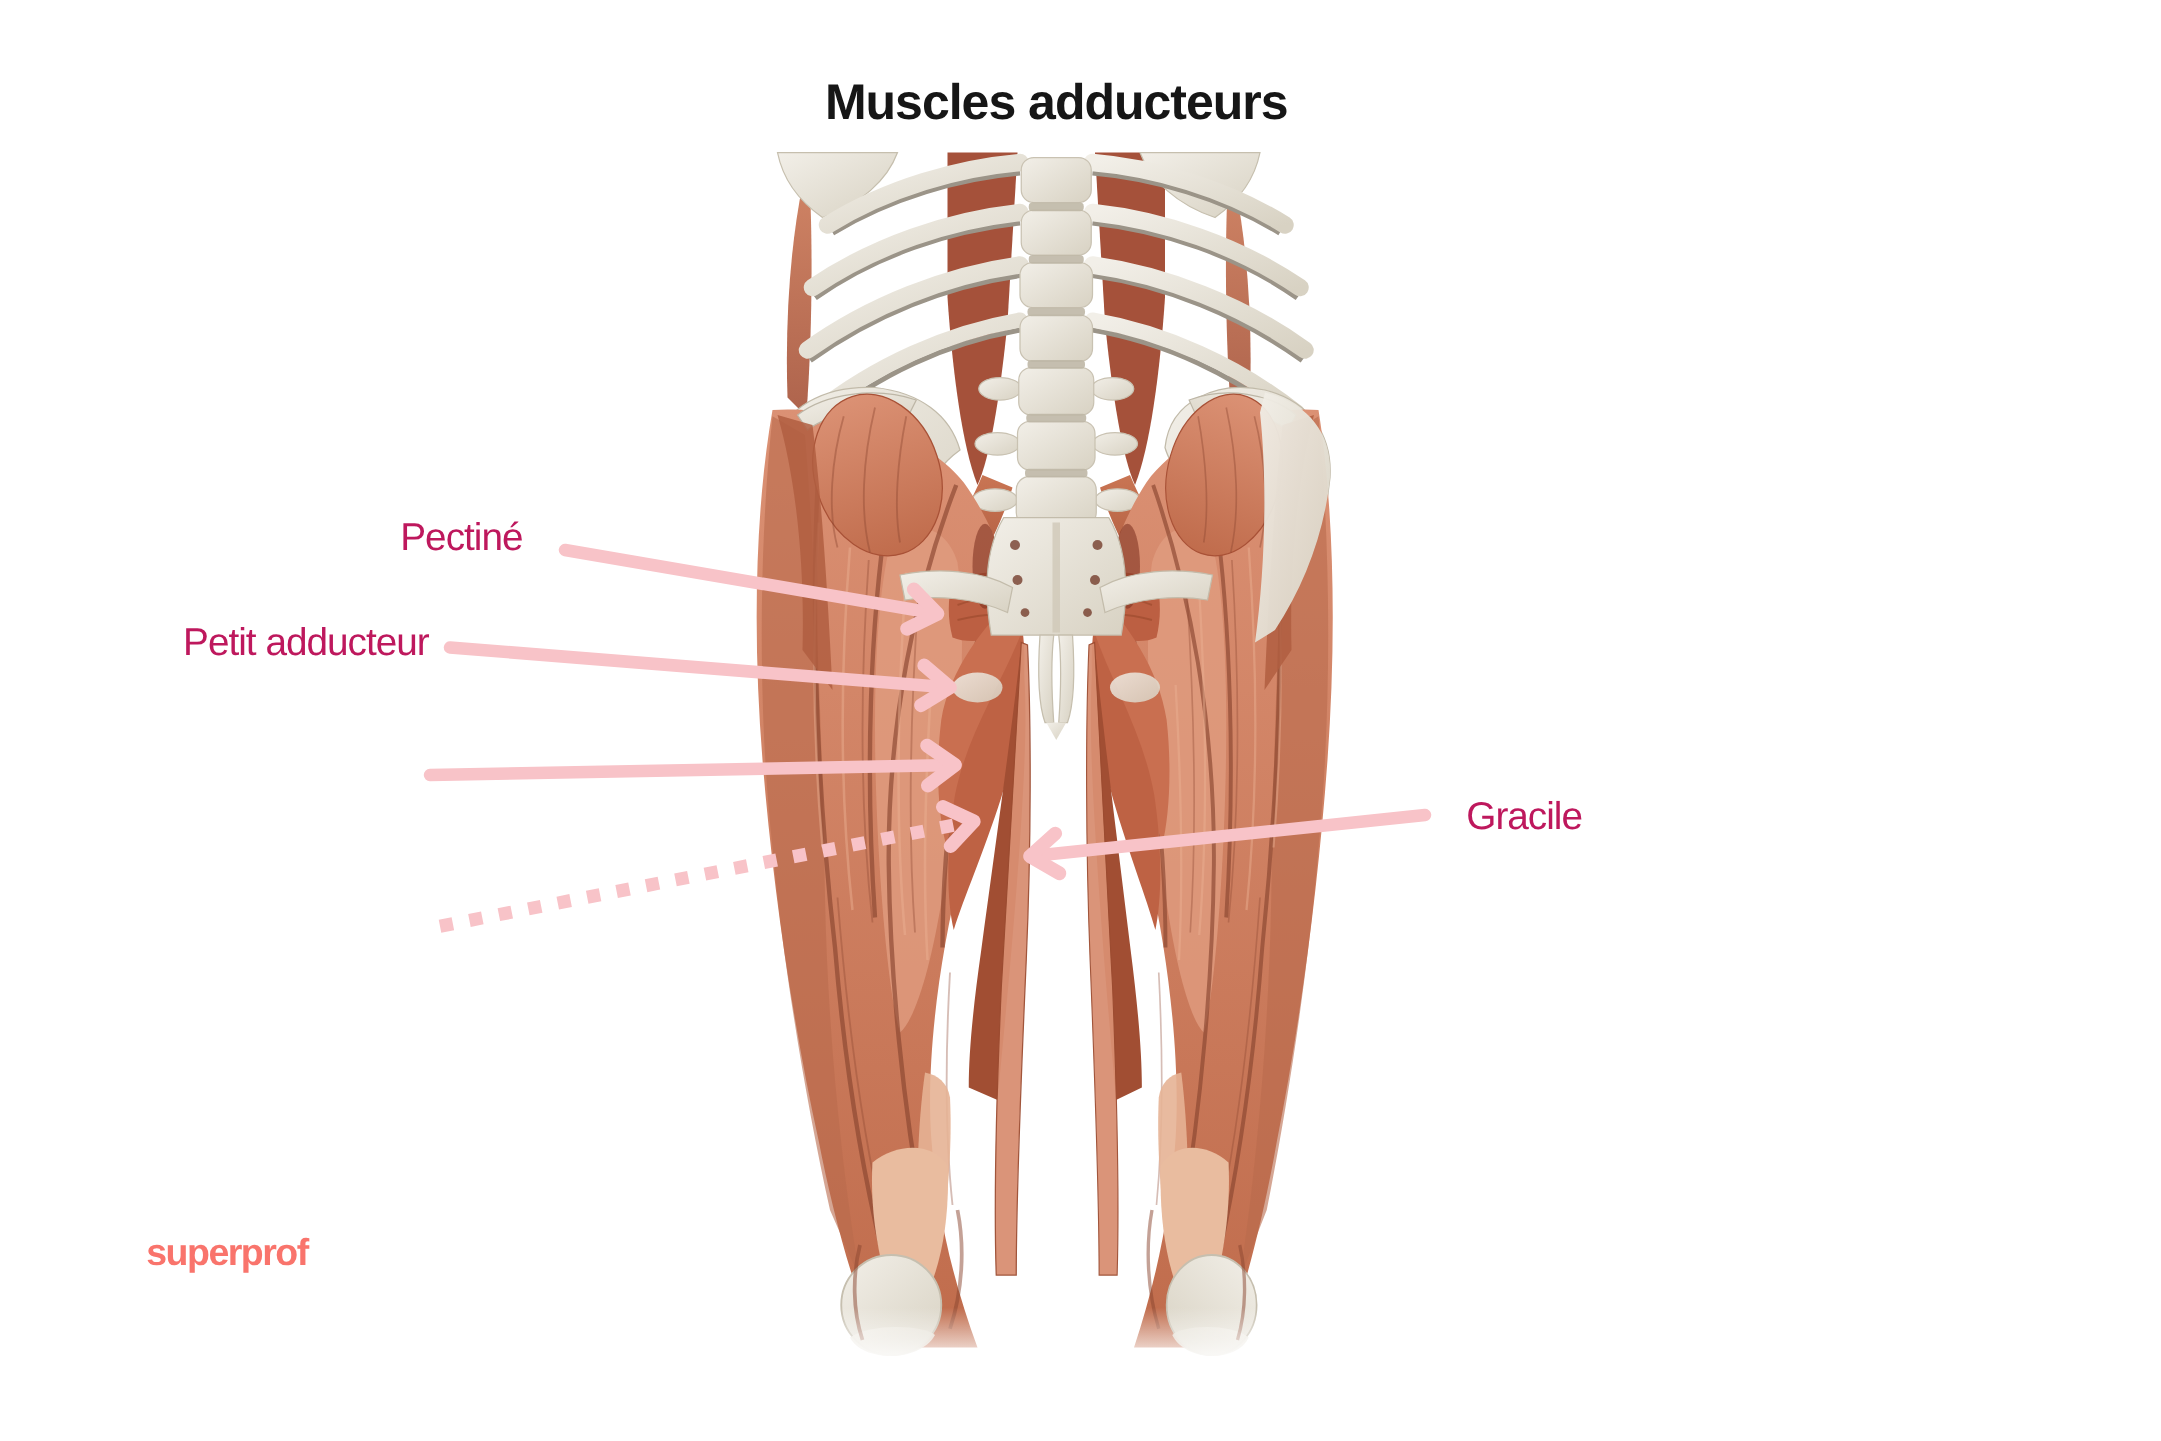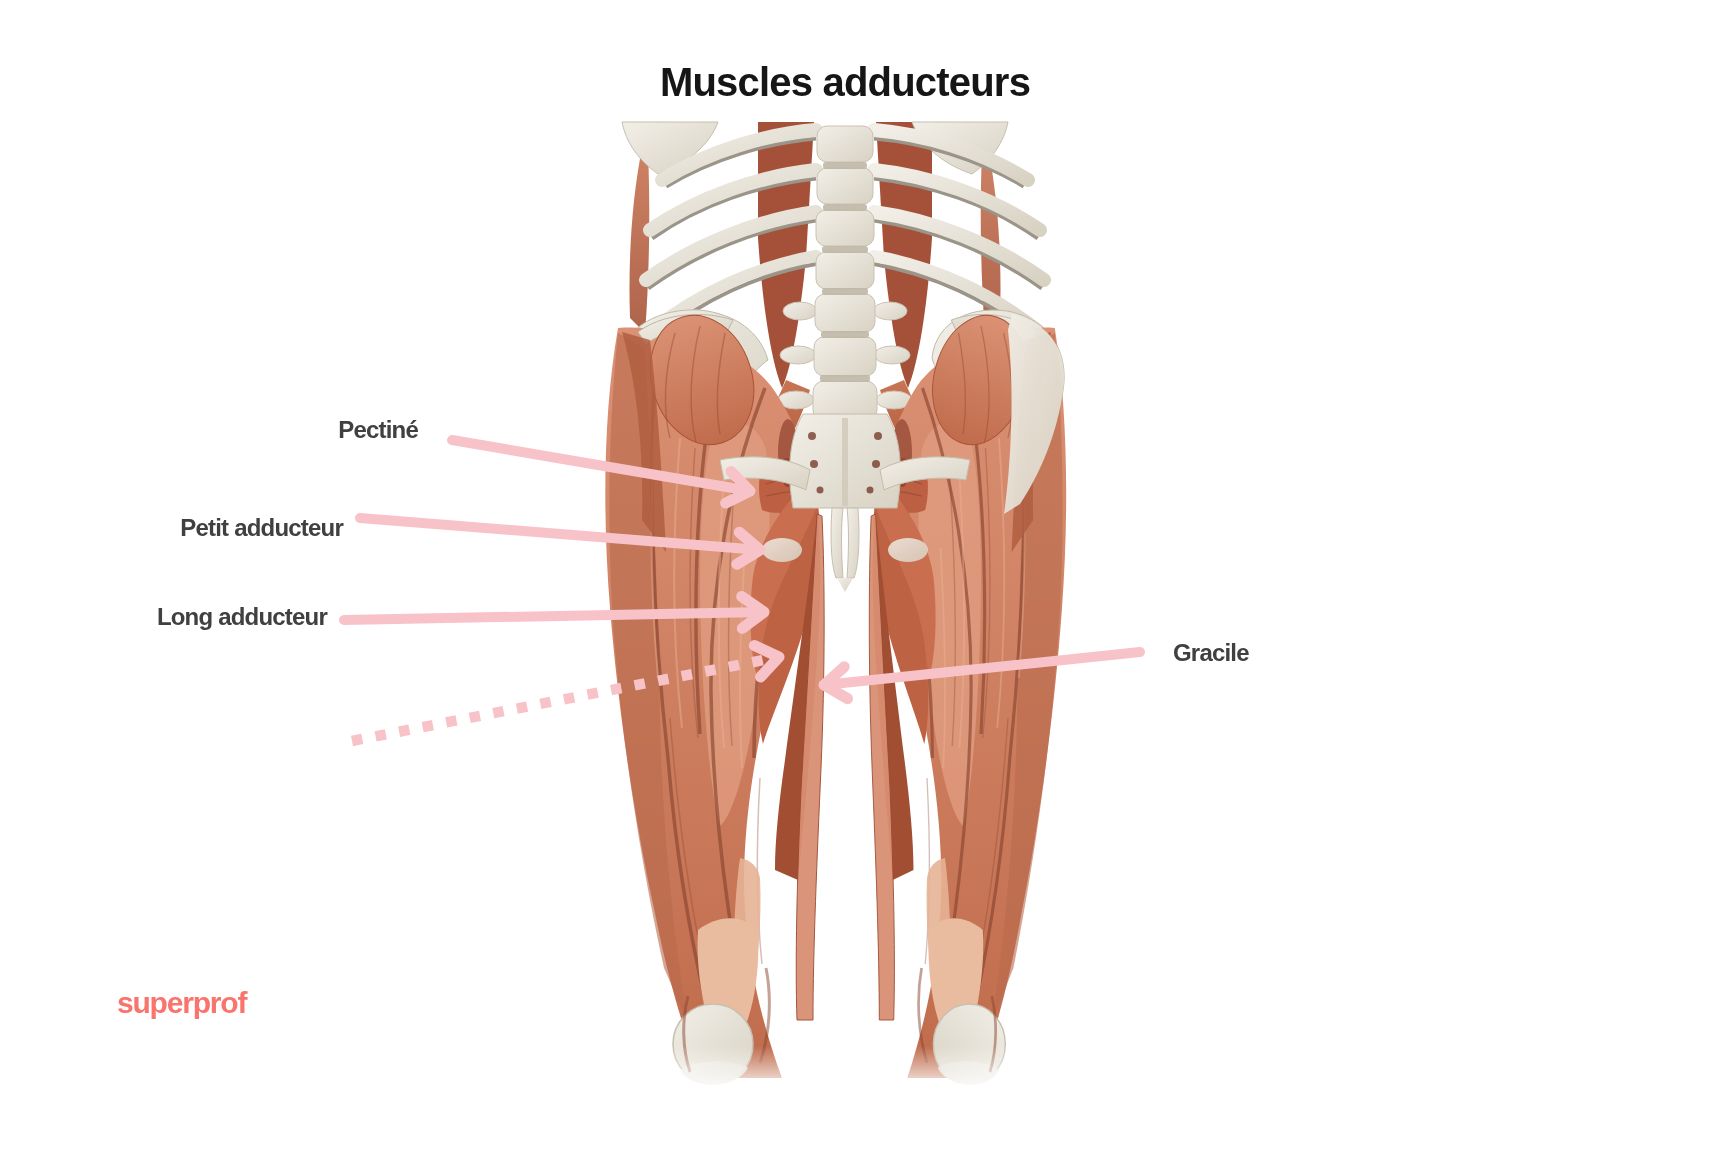--- a/index.html
+++ b/index.html
@@ -6,28 +6,28 @@
   body{
     width:1729px;height:1153px;background:#ffffff;overflow:hidden;
     font-family:"Liberation Sans","DejaVu Sans",sans-serif;
   }
   .canvas{position:relative;width:1729px;height:820px;background:#fff;}
   .title{
     position:absolute;left:565px;top:60px;width:560px;text-align:center;
     font-size:40px;font-weight:700;letter-spacing:-0.8px;color:#161616;
   }
   .lbl{
-    position:absolute;font-size:24px;font-weight:700;letter-spacing:-0.8px;
-    color:#404040;line-height:44px;white-space:nowrap;
+    position:absolute;font-size:31px;font-weight:400;letter-spacing:-0.8px;
+    color:#be185d;line-height:44px;white-space:nowrap;
   }
   .lbl.multiline{
     white-space:pre-line;text-align:center;line-height:45px;
   }
   .lbl-pectine{right:1311px;top:408px;}
-  .lbl-petit{right:1386px;top:506px;}
+  .lbl-petit{right:1386px;top:492px;}
   .lbl-long{right:1402px;top:595px;}
   .lbl-grand{left:127px;top:714px;width:260px;}
   .lbl-gracile{left:1173px;top:631px;}
   .watermark{
     position:absolute;left:117px;top:986px;font-size:30px;font-weight:700;
     letter-spacing:-1.2px;color:#F9746C;text-align:right;
   }
   svg.anatomy{position:absolute;left:560px;top:118px;width:510px;height:975px;}
   svg.arrows{position:absolute;left:0;top:0;width:1729px;height:1153px;pointer-events:none;}
 </style>
@@ -207,17 +207,16 @@
     <path d="M360,518 L760,550" stroke="#F8C3C8" stroke-width="10" stroke-linecap="round" fill="none" marker-end="url(#head)"></path>
     <path d="M344,620 L764,612" stroke="#F8C3C8" stroke-width="10" stroke-linecap="round" fill="none" marker-end="url(#head)"></path>
     <path d="M352,741 L779,657" stroke="#F8C3C8" stroke-width="10.5" stroke-dasharray="10.5 13.5" stroke-linecap="butt" fill="none" marker-end="url(#head)"></path>
     <path d="M1140,652 L824,685" stroke="#F8C3C8" stroke-width="10" stroke-linecap="round" fill="none" marker-end="url(#head)"></path>
   </svg>
 
   <div class="title">Muscles adducteurs</div>
 
   <div class="lbl lbl-pectine">Pectiné</div>
   <div class="lbl lbl-petit">Petit adducteur</div>
-  <div class="lbl lbl-long">Long adducteur</div>
   <div class="lbl lbl-gracile">Gracile</div>
 
   <div class="watermark">superprof</div>
 </div>
 
 </body></html>

